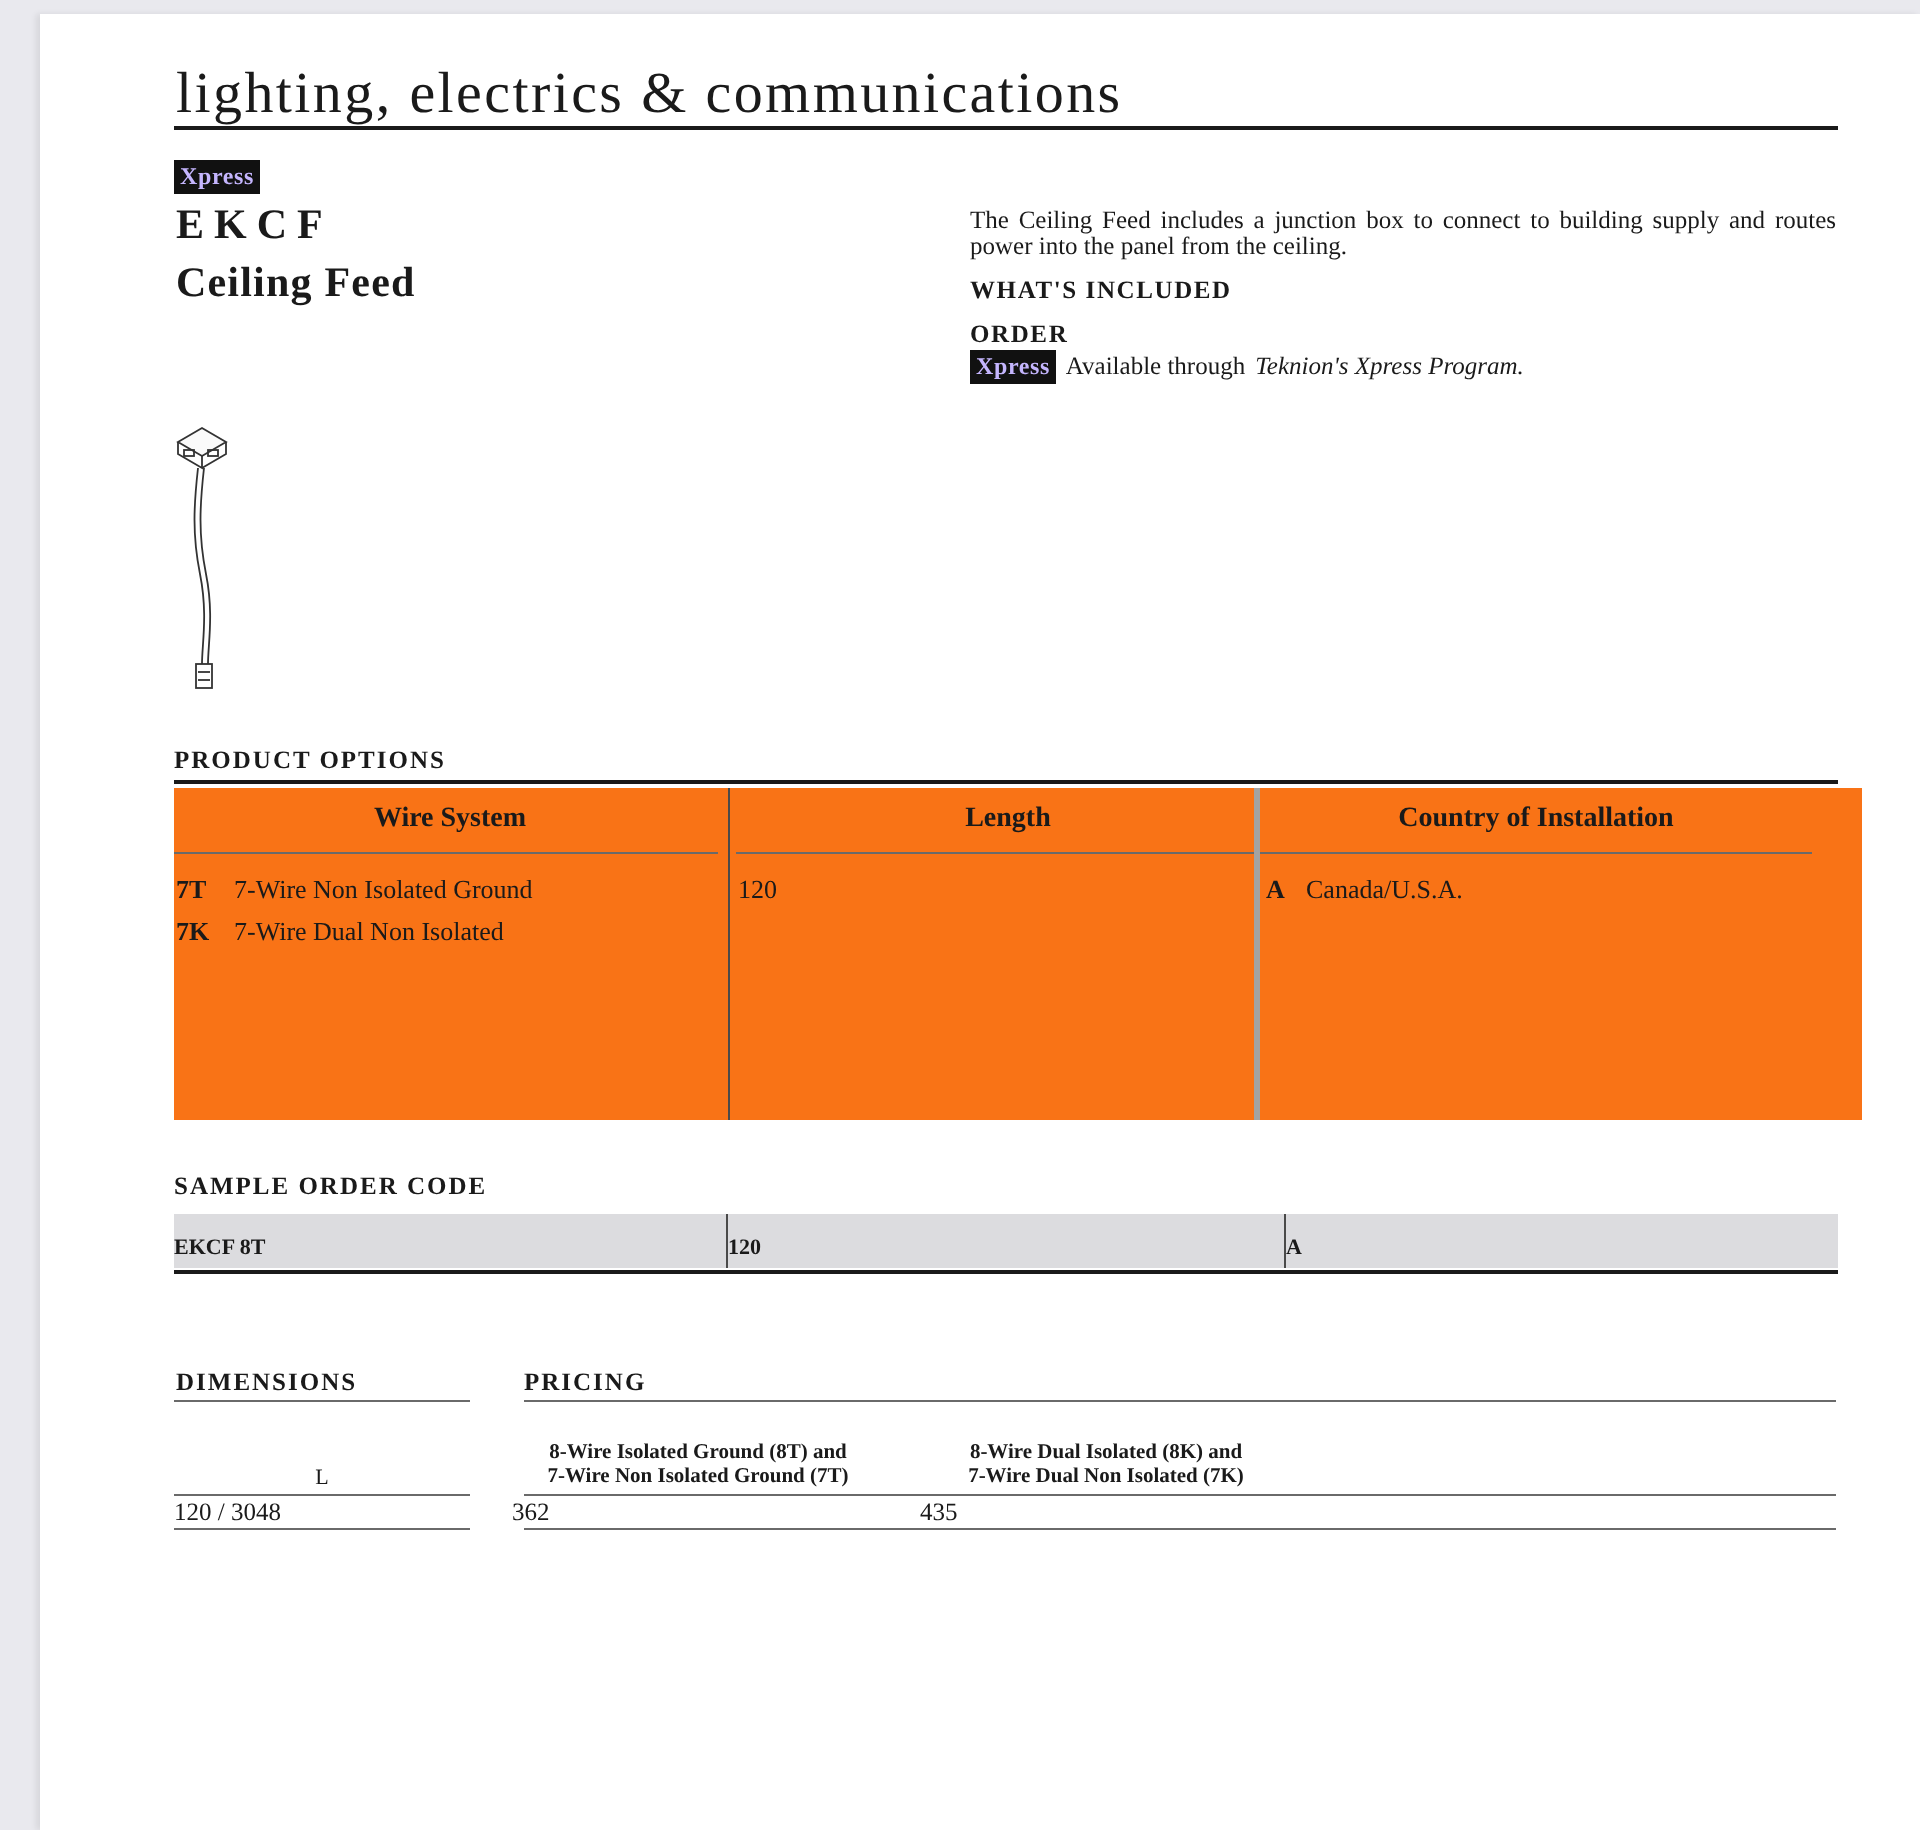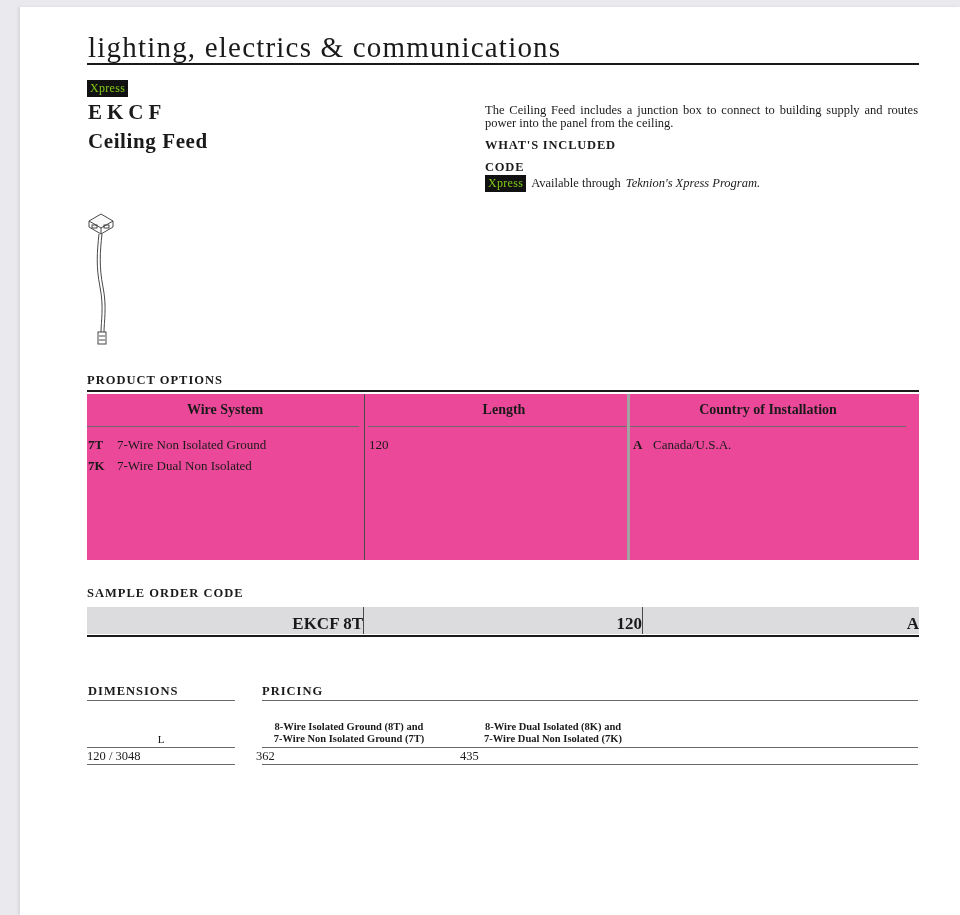--- a/index.html
+++ b/index.html
@@ -16,57 +16,57 @@
       box-shadow: -2px 0 3px rgba(0,0,0,0.08);
     }
     .abs { position: absolute; }
     .section-title {
       left: 68px; top: 24px;
       font-size: 29px; letter-spacing: 1.2px; font-weight: normal; margin: 0;
       color: #1a1a1a;
     }
     .title-rule { left: 67px; top: 56px; width: 832px; height: 2px; background: #1a1a1a; }
     .xpress-badge {
-      background: #111; color: #84cc16; font-weight: normal;
+      background: #111; color: #c4b5fd; font-weight: bold;
       font-size: 12px; padding: 1px 3px; line-height: 15px; letter-spacing: 0.3px;
       display: inline-block;
       text-align: center;
     }
     .top-badge { left: 67px; top: 73px; }
     .code { left: 68px; top: 93px; font-size: 21px; font-weight: bold; letter-spacing: 5px; }
     .name { left: 68px; top: 122px; font-size: 21px; font-weight: bold; letter-spacing: 0.6px; }
     .desc-col { left: 465px; top: 97px; width: 433px; font-size: 12.5px; line-height: 13px; }
     .desc-col p { margin: 0; text-align: justify; }
     .desc-col h4 { margin: 9px 0 1px 0; font-size: 12.5px; letter-spacing: 0.8px; font-weight: bold; line-height: 13px; }
     .note-line { display: flex; align-items: center; gap: 5px; margin-top: 1px; }
     .note-line em { font-style: italic; }
     .product-img { left: 64px; top: 200px; width: 36px; height: 140px; }
 
     .label { font-size: 12.5px; font-weight: bold; letter-spacing: 1px; }
     .po-label { left: 67px; top: 366px; }
     .po-rule { left: 67px; top: 383px; width: 832px; height: 2px; background: #1a1a1a; }
-    .po-table { left: 67px; top: 387px; width: 832px; height: 166px; background: #ec4899; }
+    .po-table { left: 67px; top: 387px; width: 832px; height: 166px; background: #f97316; padding-left: 12px; }
     .po-col { position: absolute; top: 0; height: 166px; }
     .po-col.c1 { left: 0; width: 276px; }
     .po-col.c2 { left: 277px; width: 278px; border-left: 1px solid #4a4a4a; }
     .po-col.c3 { left: 540px; width: 276px; border-left: 3px solid #a3a3a3; }
     .po-head { text-align: center; font-size: 14px; font-weight: bold; padding-top: 8px; height: 23px; }
     .po-head-rule { position: absolute; top: 32px; height: 1px; background: #6a6a6a; }
     .c1 .po-head-rule { left: 0; width: 272px; }
     .c2 .po-head-rule { left: 3px; width: 274px; }
     .c3 .po-head-rule { left: 3px; width: 273px; }
     .po-rows { position: absolute; top: 43px; left: 0; right: 0; }
     .po-row { display: flex; font-size: 13px; height: 21px; line-height: 16px; }
     .po-row .k { font-weight: bold; width: 29px; padding-left: 1px; }
     .c2 .po-rows { left: 4px; }
     .c3 .po-row .k { width: 20px; padding-left: 3px; }
 
     .so-label { left: 67px; top: 579px; }
     .so-table { left: 67px; top: 600px; width: 832px; height: 27px; background: #dcdcdf; display: flex; }
-    .so-cell { font-size: 17px; font-weight: bold; text-align: right; line-height: 34px; height: 27px; }
+    .so-cell { font-size: 11px; font-weight: bold; text-align: left; line-height: 34px; height: 27px; }
     .so-cell.s1 { width: 276px; }
     .so-cell.s2 { width: 278px; border-left: 1px solid #4a4a4a; }
     .so-cell.s3 { width: 276px; border-left: 1px solid #4a4a4a; }
     .so-rule { left: 67px; top: 628px; width: 832px; height: 2px; background: #1a1a1a; }
 
     .dim-label { left: 68px; top: 677px; }
     .dim-rule { left: 67px; top: 693px; width: 148px; height: 1px; background: #6a6a6a; }
     .pr-label { left: 242px; top: 677px; }
     .pr-rule { left: 242px; top: 693px; width: 656px; height: 1px; background: #6a6a6a; }
     .dim-head { left: 67px; top: 726px; width: 148px; text-align: center; font-size: 11px; }
@@ -105,21 +105,21 @@
       <path d="M18 27 C16 45, 15 60, 19 80 C23 100, 20 115, 20 125"></path>
       <rect x="14" y="125" width="8" height="12" fill="#fff"></rect>
       <line x1="15" y1="129" x2="21" y2="129"></line>
       <line x1="15" y1="133" x2="21" y2="133"></line>
     </g>
   </svg>
 
   <div class="abs desc-col">
     <p>The Ceiling Feed includes a junction box to connect to building supply and routes power into the panel from the ceiling.</p>
     <h4>WHAT'S INCLUDED</h4>
-    <h4>CODE</h4>
+    <h4>ORDER</h4>
     <div class="note-line">
       <span class="xpress-badge">Xpress</span>
       <span>Available through</span>
       <em>Teknion's Xpress Program.</em>
     </div>
   </div>
 
   <div class="abs label po-label">PRODUCT OPTIONS</div>
   <div class="abs po-rule"></div>
   <div class="abs po-table">

